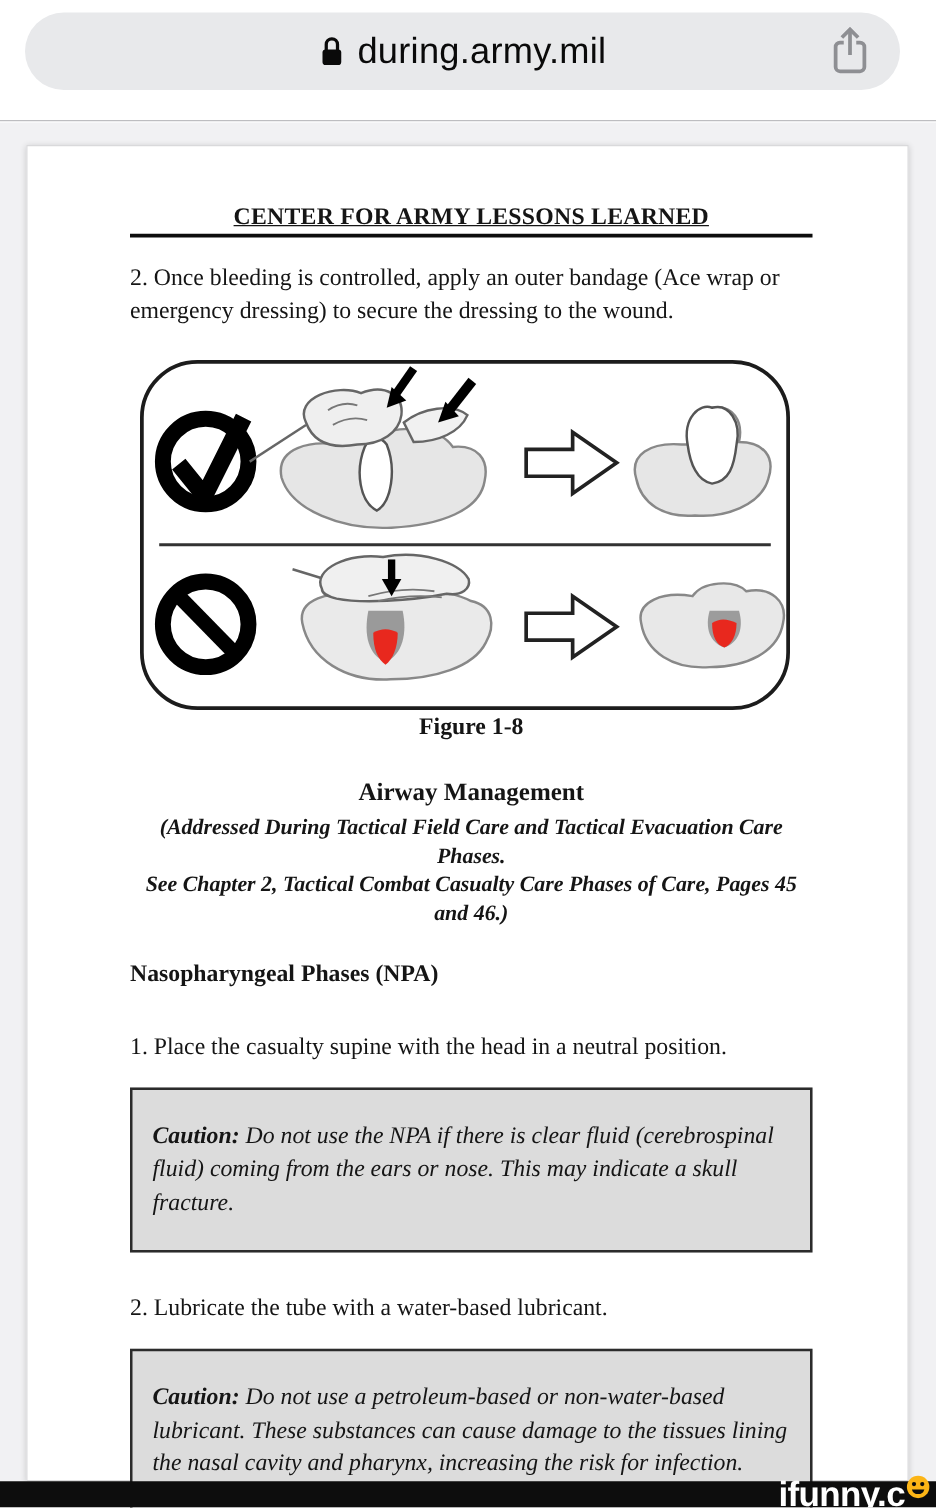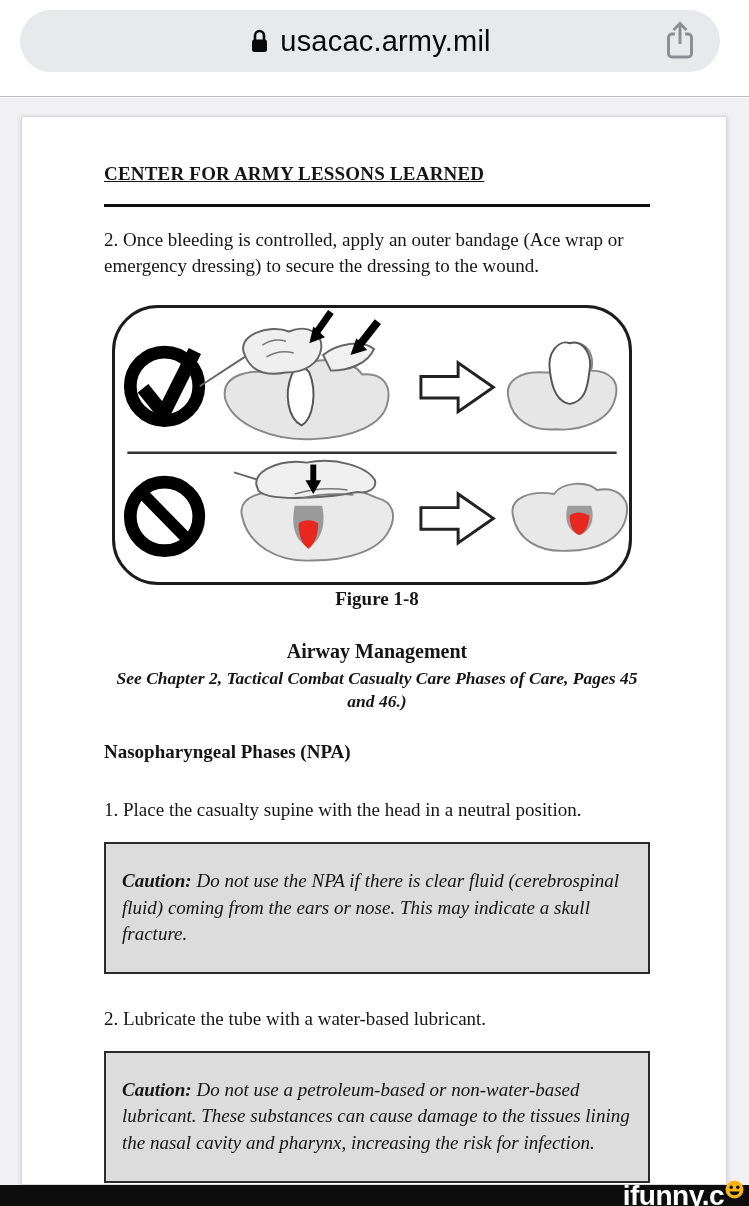--- a/index.html
+++ b/index.html
@@ -12,21 +12,21 @@
   .url-pill{position:absolute;left:20px;top:10px;width:700px;height:62px;border-radius:31px;background:#e8e9eb;}
   .url-center{position:absolute;left:0;top:0;width:100%;height:100%;display:flex;align-items:center;justify-content:center;gap:10px;}
   .url-text{font-family:"Liberation Sans", sans-serif;font-size:29px;color:#0a0a0a;letter-spacing:.2px;}
   .share-btn{position:absolute;right:22px;top:50%;transform:translateY(-50%);width:36px;height:44px;display:flex;align-items:center;justify-content:center;}
   
   .canvas{position:absolute;top:98px;left:0;width:749px;height:1087px;background:#f1f1f3;}
   .page{position:absolute;left:21px;top:18px;width:706px;height:1069px;background:#fff;border:1px solid #d9d9db;
         box-shadow:0 1px 5px rgba(0,0,0,.16);box-sizing:border-box;padding:44px 76px 0 82px;}
   
   .doc{font-size:19px;line-height:1.37;color:#151515;}
-  .hdr{font-size:19px;font-weight:bold;border-bottom:3px solid #0d0d0d;padding-bottom:17px;letter-spacing:.2px;}
+  .hdr{font-size:19px;font-weight:bold;border-bottom:3px solid #0d0d0d;padding-bottom:0;letter-spacing:.2px;text-align:center;}
   .hdr span{text-decoration:underline;}
   .para{margin:20px 0 0 0;}
   .para + .para{margin-top:2px;}
   .para b{font-weight:bold;}
   
   .figure-box{margin:26px 0 0 8px;width:520px;height:280px;border:3px solid #1c1c1c;border-radius:46px;box-sizing:border-box;overflow:hidden;background:#fff;}
   .figure-box svg{display:block;width:100%;height:100%;}
   .figcap{margin-top:1px;text-align:center;font-weight:bold;}
   
   .sect-title{margin-top:26px;text-align:center;font-weight:bold;font-size:20px;}
@@ -47,21 +47,21 @@
 
 <div class="chrome">
   <div class="url-pill">
     <div class="url-center">
       <span style="display:flex;">
         <svg width="21" height="27" viewBox="0 0 21 27">
           <path d="M6 12 V7.5 a4.5 4.5 0 0 1 9 0 V12" fill="none" stroke="#0a0a0a" stroke-width="2.6"></path>
           <rect x="3" y="11.5" width="15" height="12.5" rx="2.5" fill="#0a0a0a"></rect>
         </svg>
       </span>
-      <span class="url-text">usacac.army.mil</span>
+      <span class="url-text">during.army.mil</span>
     </div>
     <span class="share-btn">
       <svg width="34" height="42" viewBox="0 0 34 42">
         <path d="M12 14 H9 a3.5 3.5 0 0 0 -3.5 3.5 v16 a3.5 3.5 0 0 0 3.5 3.5 h16 a3.5 3.5 0 0 0 3.5 -3.5 v-16 A3.5 3.5 0 0 0 25 14 h-3" fill="none" stroke="#8e8f93" stroke-width="3"></path>
         <line x1="17" y1="24" x2="17" y2="4" stroke="#8e8f93" stroke-width="3"></line>
         <path d="M10.5 10 L17 3.5 L23.5 10" fill="none" stroke="#8e8f93" stroke-width="3"></path>
       </svg>
     </span>
   </div>
 </div>
@@ -133,20 +133,21 @@
           <path d="M66 30 C62 44 66 56 78 60 C90 56 94 44 90 30 Z" fill="#9c9c9c"></path>
           <path d="M68 40 C68 52 72 58 78 60 C84 58 88 50 88 40 C80 36 74 36 68 40 Z" fill="#e8281e"></path>
         </g>
       </svg>
     </div>
 
     <div class="figcap">Figure 1-8</div>
 
     <div class="sect-title">Airway Management</div>
     <div class="sect-sub">
+      <span>(Addressed During Tactical Field Care and Tactical Evacuation Care Phases.</span>
       <span>See Chapter 2, Tactical Combat Casualty Care Phases of Care, Pages 45 and 46.)</span>
     </div>
 
     <div class="npa-h">Nasopharyngeal Phases (NPA)</div>
 
     <p class="step">1. Place the casualty supine with the head in a neutral position.</p>
 
     <div class="caution"><span class="cl">Caution:</span><span> Do not use the NPA if there is clear fluid (cerebrospinal fluid) coming from the ears or nose. This may indicate a skull fracture.</span></div>
 
     <p class="step">2. Lubricate the tube with a water-based lubricant.</p>

